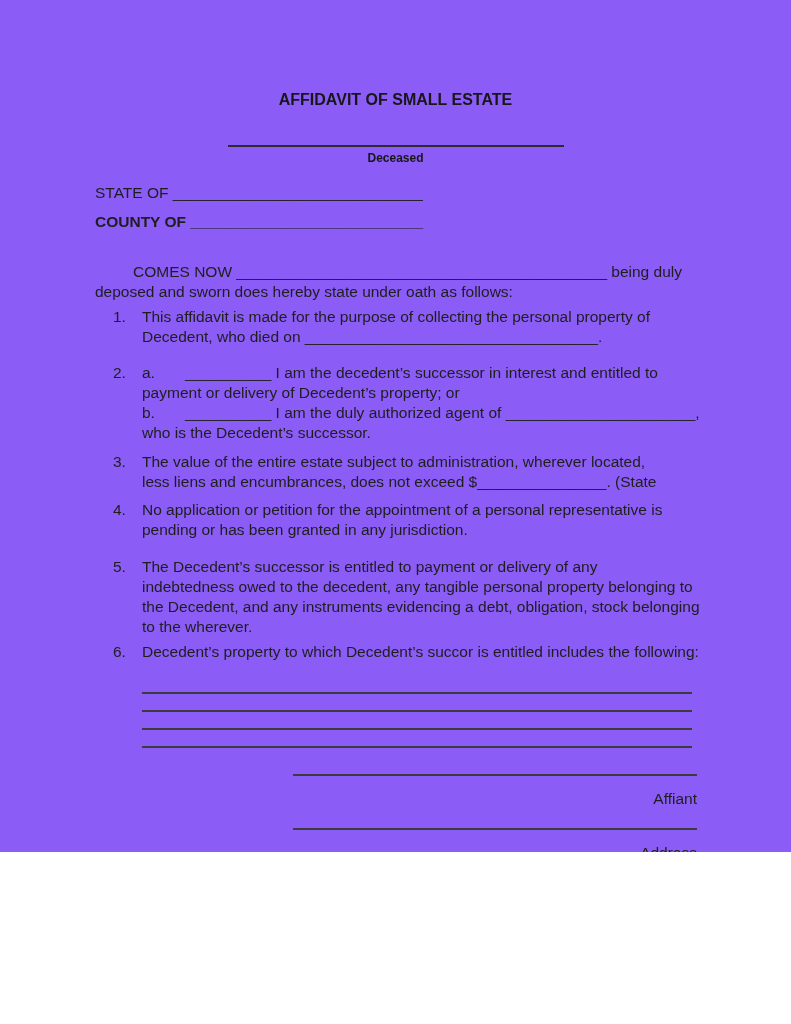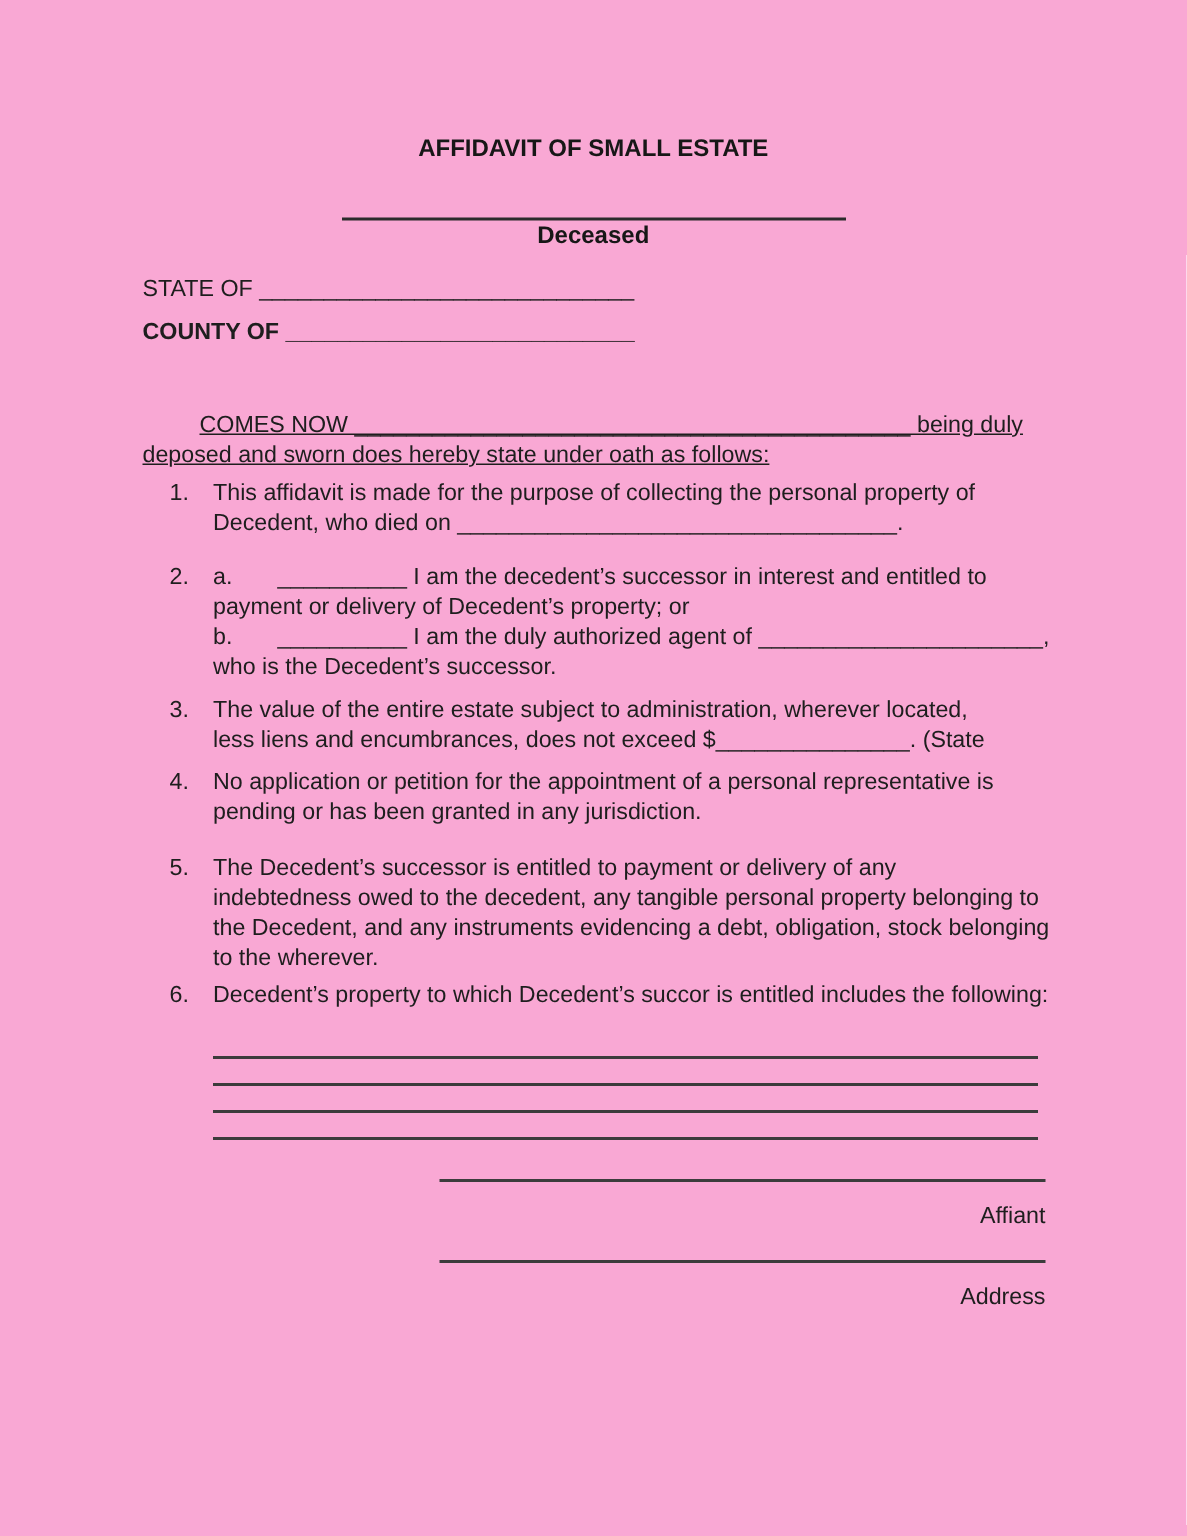--- a/index.html
+++ b/index.html
@@ -1,19 +1,19 @@
 <!DOCTYPE html>
 <html><head>
 <meta charset="utf-8">
 <style>
   html,body{margin:0;padding:0;background:#ffffff;}
   .page{
     position:relative;
-    width:791px;height:1024px;
-    background:#f9a8d4;
+    width:791px;height:852px;
+    background:#8b5cf6;
     color:#1e1e1e;
     font-family:"Liberation Sans","DejaVu Sans",sans-serif;
     font-size:15.5px;
     overflow:hidden;
   }
   .line{line-height:20px;white-space:pre;}
   .title{
     margin:91px 0 0 0;
     text-align:center;
     font-weight:bold;
@@ -24,27 +24,27 @@
   }
   .name-rule{
     width:336px;height:0;
     margin:36px auto 0 auto;
     border-top:2px solid #2b2b2b;
   }
   .deceased{
     margin-top:2px;
     text-align:center;
     font-weight:bold;
-    font-size:16px;
+    font-size:12px;
     line-height:18px;
     color:#171717;
   }
   .state{margin:16px 0 0 95px;}
   .county{margin:9px 0 0 95px;font-weight:bold;}
-  .opening{margin:42px 0 0 95px;text-decoration:underline;}
+  .opening{margin:30px 0 0 95px;}
   .opening .indent{padding-left:38px;}
   .items{margin-left:95px;}
   .item{position:relative;padding-left:47px;}
   .item .num{position:absolute;left:18px;top:0;line-height:20px;}
   .item-1{margin-top:5px;}
   .item-2{margin-top:16px;}
   .item-3{margin-top:9px;}
   .item-4{margin-top:8px;}
   .item-5{margin-top:17px;}
   .item-6{margin-top:5px;}

